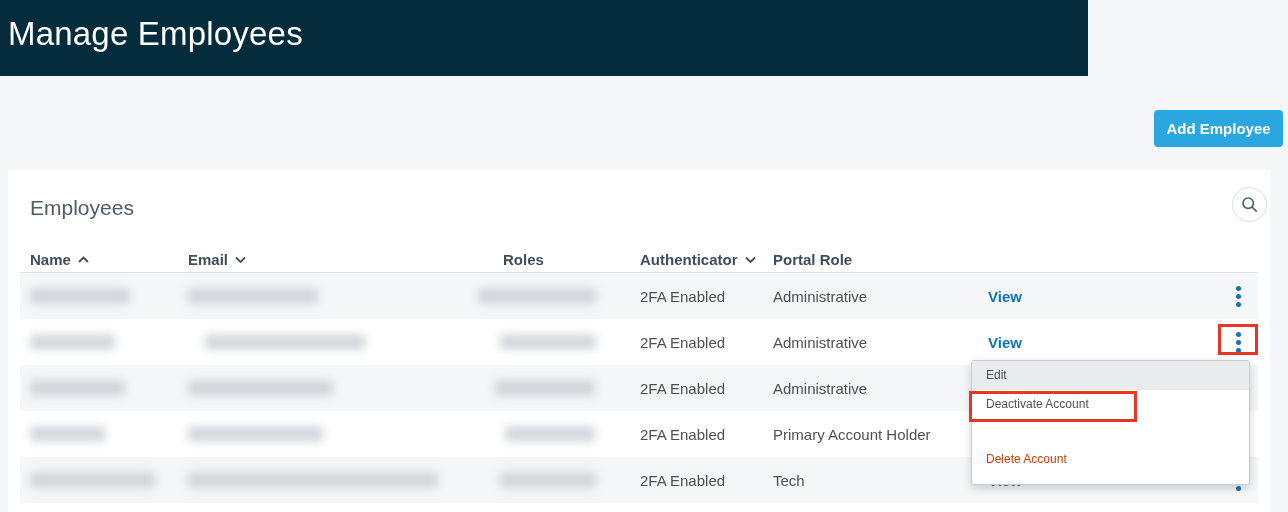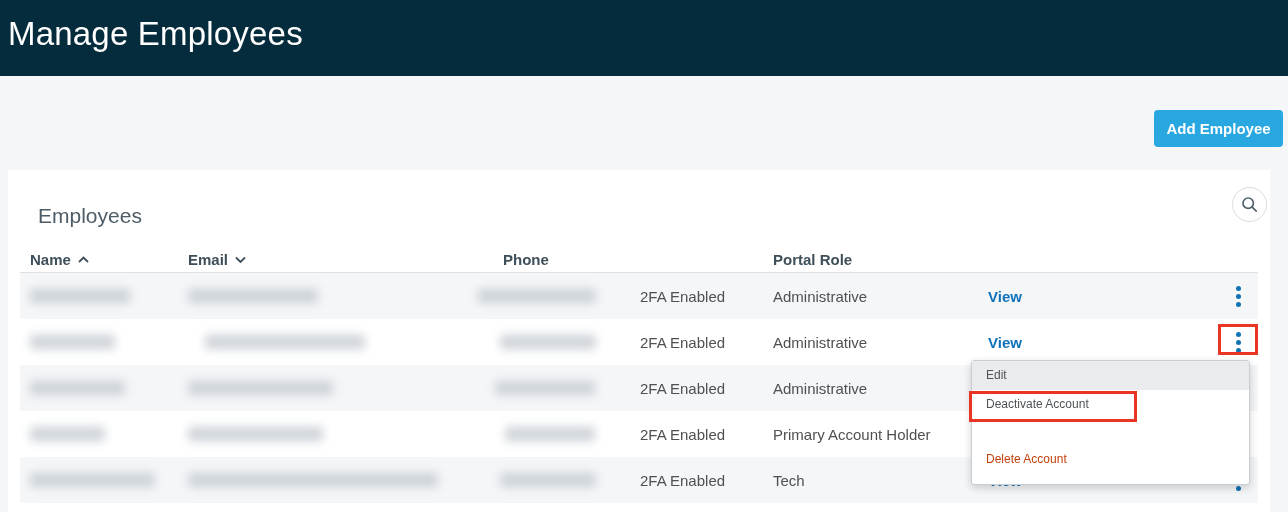--- a/index.html
+++ b/index.html
@@ -1,31 +1,31 @@
 <!DOCTYPE html>
 <html><head>
 <meta charset="utf-8">
 <style>
   * { box-sizing: border-box; }
   html,body { margin:0; padding:0; }
   body { font-family:"Liberation Sans", sans-serif; }
   .page { position:relative; width:1288px; height:512px; background:#f4f6f8; overflow:hidden; }
 
   
-  .hdr { position:absolute; top:0; left:0; width:1288px; height:76px; background:#052c3c; }
+  .hdr { position:absolute; top:0; left:0; width:1088px; height:76px; background:#052c3c; }
   .hdr h1 { margin:0; padding:15px 0 0 8px; color:#ffffff; font-size:33px; font-weight:500; letter-spacing:0.2px; }
 
   
   .add-btn { position:absolute; top:110px; left:1154px; width:129px; height:37px;
     background:#29a7e1; color:#fff; font-weight:bold; font-size:15px; border:none;
     border-radius:4px; cursor:pointer; font-family:inherit; }
 
   
   .card { position:absolute; left:8px; top:170px; width:1262px; height:342px; background:#ffffff; }
-  .card-title { position:absolute; left:14px; top:18px; margin:16px; font-size:21px; font-weight:400; color:#4d5c66; }
+  .card-title { position:absolute; left:14px; top:18px; margin:8px; font-size:21px; font-weight:400; color:#4d5c66; }
   .search { position:absolute; right:3px; top:17px; width:35px; height:35px; border:1px solid #d9dee2;
     border-radius:50%; background:#fff; display:flex; align-items:center; justify-content:center; cursor:pointer; }
 
   
   .thead { position:absolute; left:12px; right:12px; top:75px; height:28px; border-bottom:1px solid #dfe2e5; }
   .th { position:absolute; top:0; height:28px; display:flex; align-items:center; gap:6px;
     font-size:15px; font-weight:bold; color:#3e4f5a; cursor:pointer; }
   .th-name{left:10px} .th-email{left:168px} .th-phone{left:483px;cursor:default}
   .th-auth{left:620px} .th-role{left:753px;cursor:default} .th-details{left:968px;cursor:default}
 
@@ -92,21 +92,27 @@
           <path d="M2 7 L6.5 2.5 L11 7" fill="none" stroke="#3e4f5a" stroke-width="1.8"></path>
         </svg>
       </div>
       <div class="th th-email">
         <span>Email</span>
         <svg width="13" height="9" viewBox="0 0 13 9">
           <path d="M2 2.5 L6.5 7 L11 2.5" fill="none" stroke="#3e4f5a" stroke-width="1.8"></path>
         </svg>
       </div>
       <div class="th th-phone">
-        <span>Phone</span>
+        <span>Roles</span>
+      </div>
+      <div class="th th-auth">
+        <span>Authenticator</span>
+        <svg width="13" height="9" viewBox="0 0 13 9">
+          <path d="M2 2.5 L6.5 7 L11 2.5" fill="none" stroke="#3e4f5a" stroke-width="1.8"></path>
+        </svg>
       </div>
       <div class="th th-role">
         <span>Portal Role</span>
       </div>
     </div>
 
     <div class="rows">
 
       <div class="row odd r0">
         <span class="blob b-n"></span>

